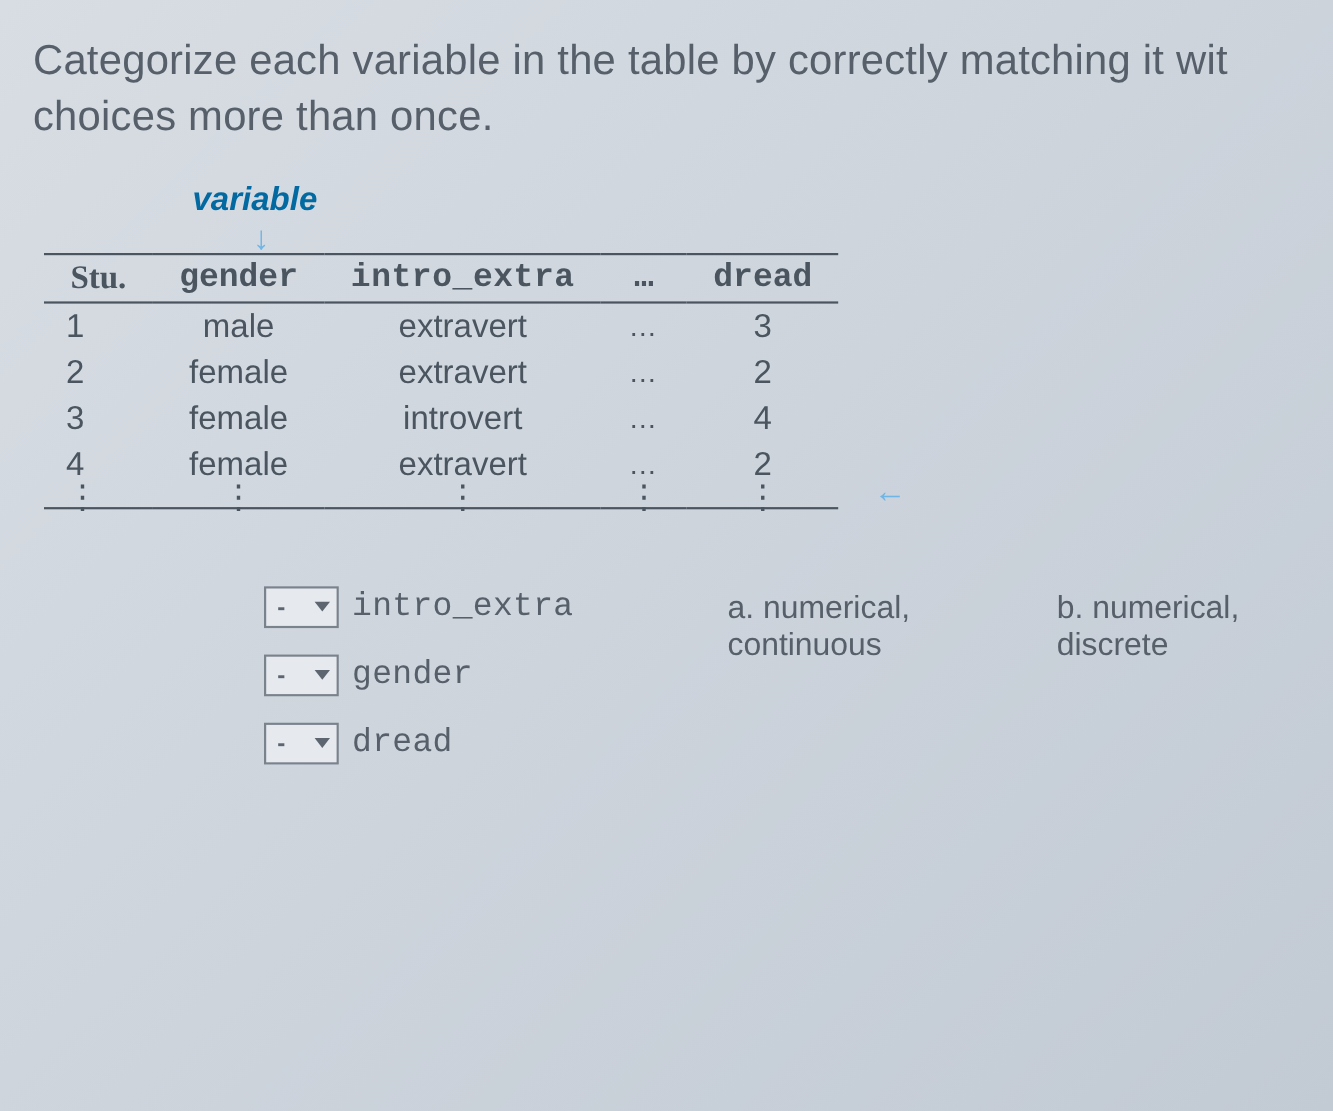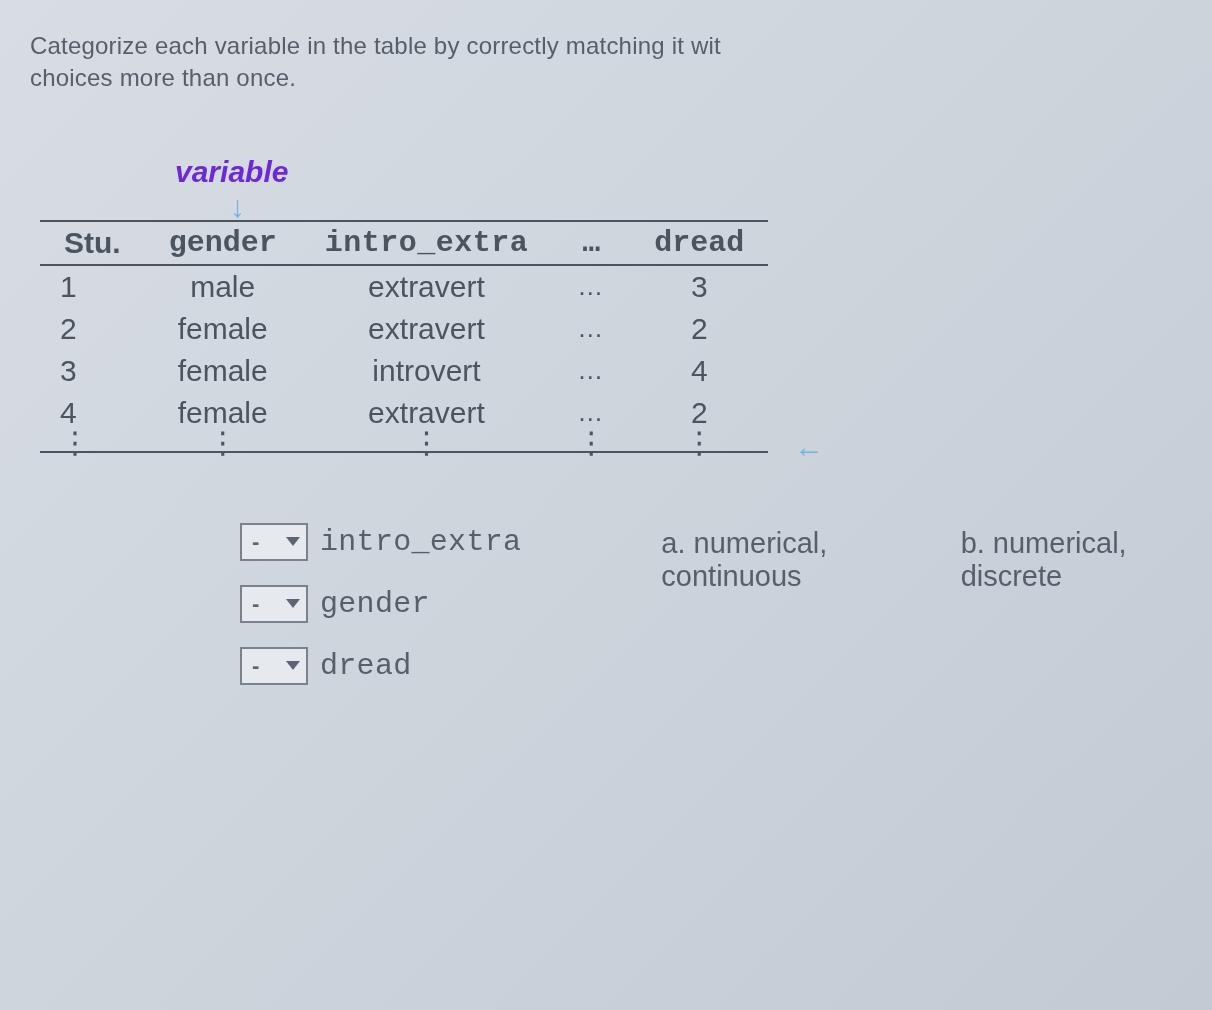--- a/index.html
+++ b/index.html
@@ -7,30 +7,30 @@
       width: 1212px;
       height: 1010px;
       background: linear-gradient(135deg, #d8dde3 0%, #cdd4dc 50%, #c2cad4 100%);
       font-family: "Segoe UI", "Helvetica Neue", Arial, sans-serif;
       color: #4a5560;
       padding: 30px 10px 30px 30px;
       overflow: hidden;
       position: relative;
     }
     .prompt {
-      font-size: 24px;
+      font-size: 38px;
       line-height: 1.35;
       font-weight: 500;
       color: #57606a;
-      margin-bottom: 60px;
+      margin-bottom: 32px;
       letter-spacing: 0.2px;
     }
     .var-label-wrap { margin-left: 145px; margin-bottom: 4px; }
     .var-label {
-      color: #6d28d9;
+      color: #0369a1;
       font-style: italic;
       font-weight: 600;
       font-size: 30px;
     }
     .var-arrow {
       color: #6fb5e6;
       font-size: 30px;
       margin-left: 200px;
       line-height: 0.9;
       font-weight: 600;
@@ -46,21 +46,21 @@
       text-align: center;
       font-weight: 400;
     }
     table.data th {
       font-weight: 700;
       color: #4a5560;
       border-top: 2px solid #4a5560;
       border-bottom: 2px solid #4a5560;
       font-family: "Courier New", monospace;
     }
-    table.data th:first-child { font-family: Liberation Sans, sans-serif; }
+    table.data th:first-child { font-family: Liberation Serif, serif; }
     table.data th.intro { letter-spacing: 0.5px; }
     table.data tr:last-child td { border-bottom: 2px solid #4a5560; }
     table.data td.stu { text-align: left; padding-left: 20px; font-weight: 500; }
     table.data td.dots { font-size: 26px; letter-spacing: 2px; }
     .vdots { font-size: 30px; line-height: 0.3; }
     .obs-anno {
       position: absolute;
       left: 790px;
       top: 430px;
       color: #6fb5e6;

